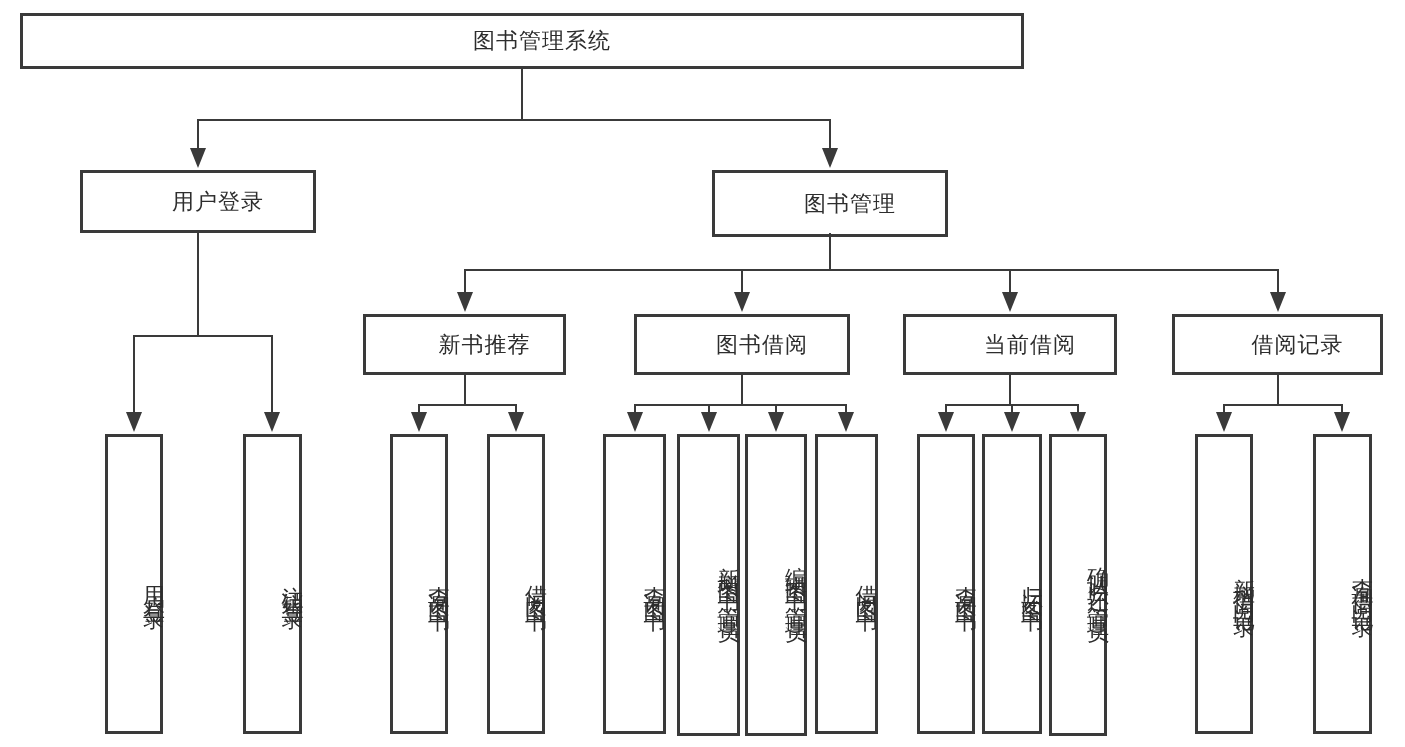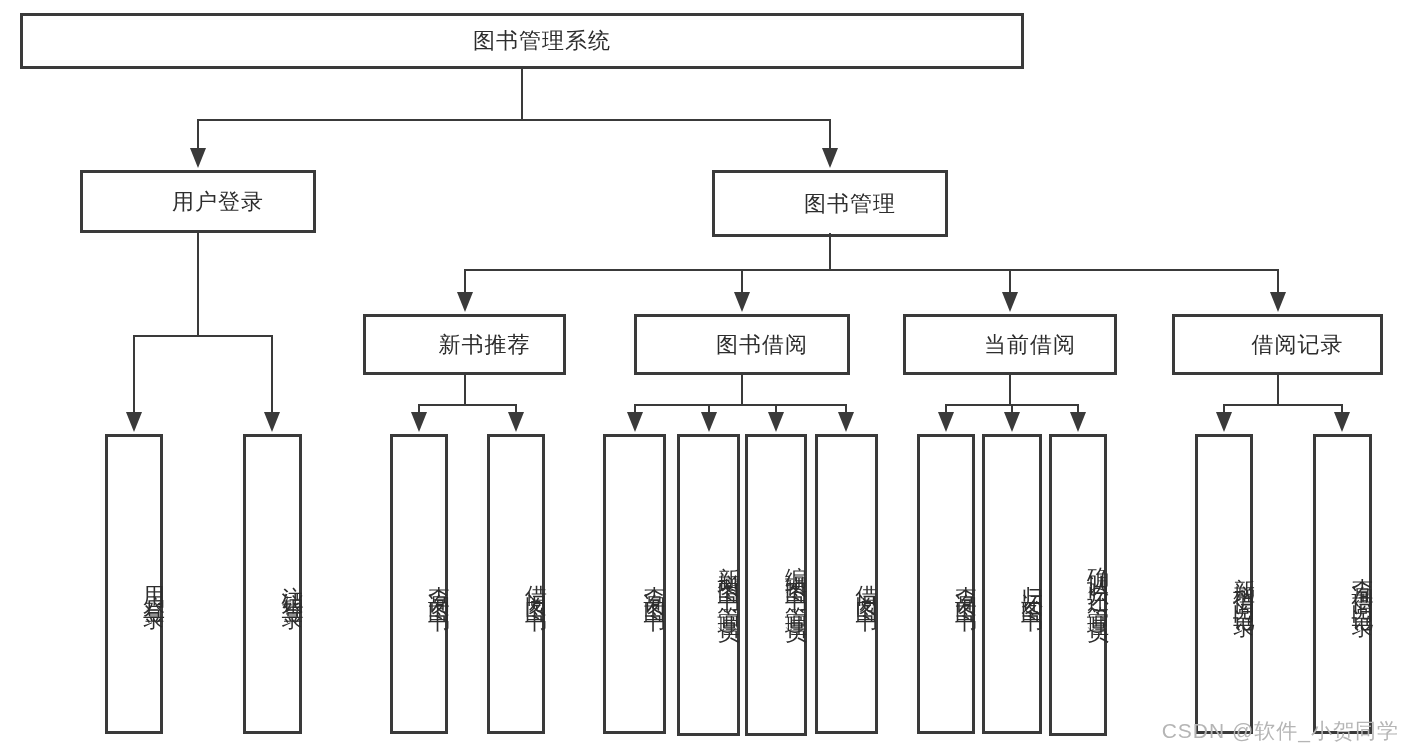--- a/index.html
+++ b/index.html
@@ -160,15 +160,14 @@
     <span>确认归还（管理员）</span>
   </div>
 
   <div class="box leaf" style="left:1195px;top:434px;width:58px;height:300px">
     <span>新增借阅记录</span>
   </div>
   <div class="box leaf" style="left:1313px;top:434px;width:59px;height:300px">
     <span>查询借阅记录</span>
   </div>
 
-  <div class="watermark">CSDN @软件_小贺同学</div>
 
 </div>
 
 </body></html>

